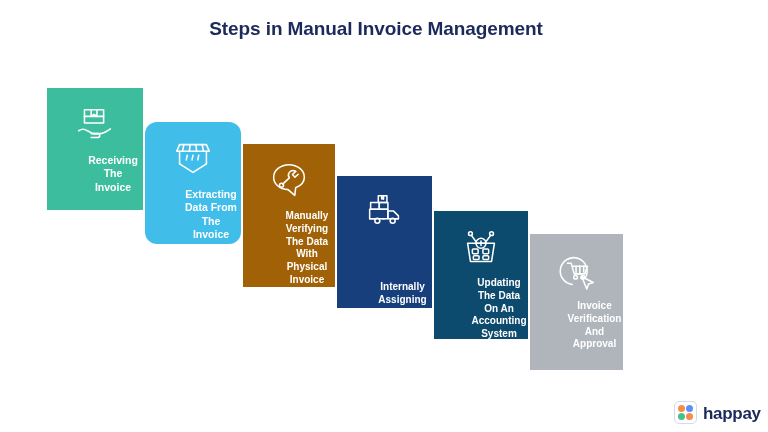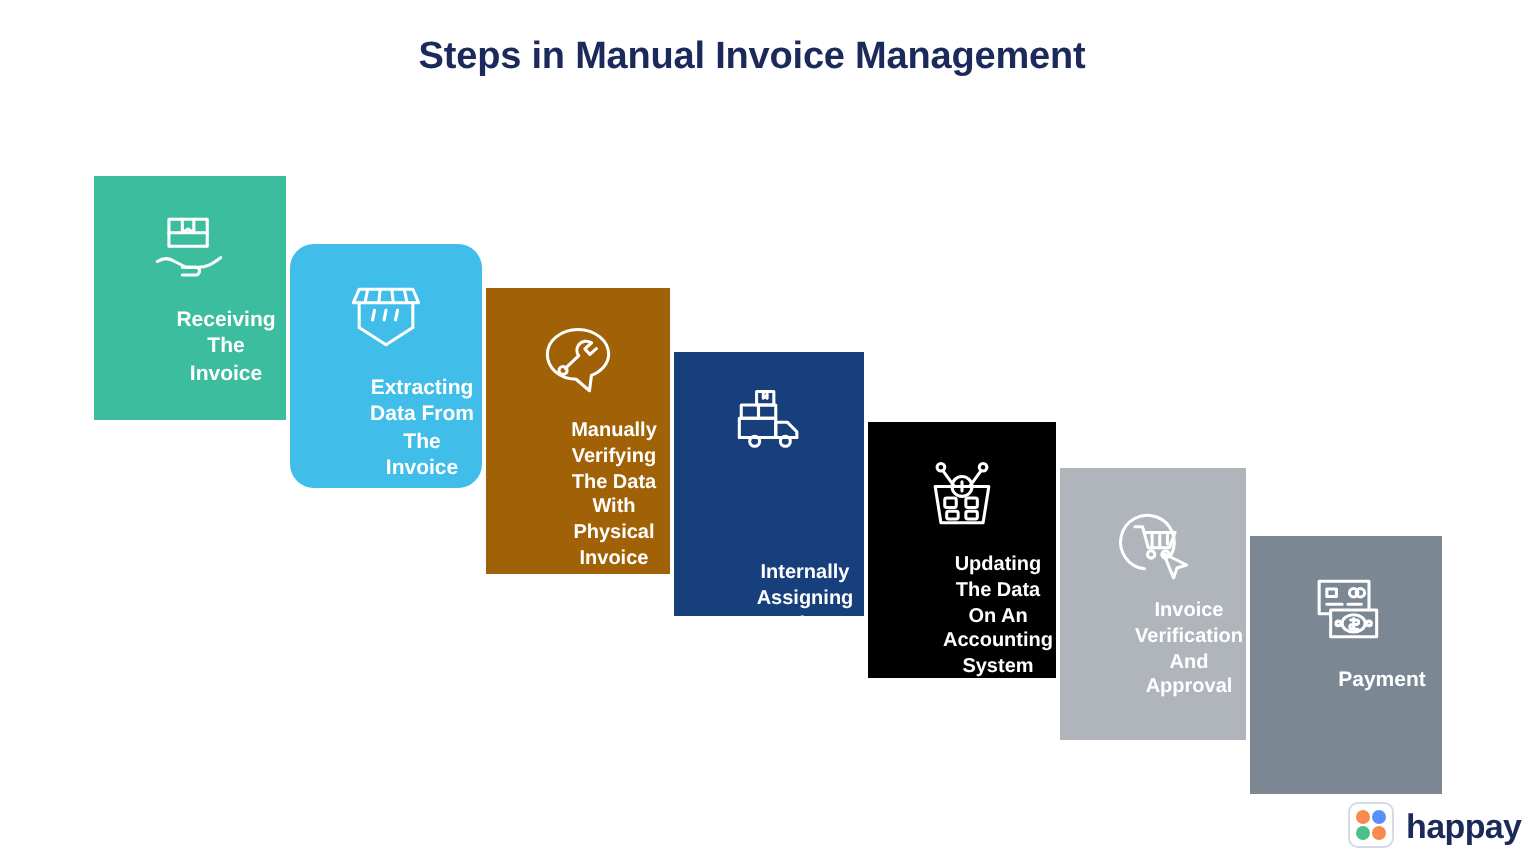--- a/index.html
+++ b/index.html
@@ -68,21 +68,21 @@
     padding: 0 4px;
     white-space: pre-line;
     margin-left: 36px;
   }
 
   
   #step-1 { left: 47px;  top: 88px;  width: 96px;  height: 122px; background: #3cbe9e; }
   #step-2 { left: 145px; top: 122px; width: 96px;  height: 122px; background: #41bdea; border-radius: 12px; }
   #step-3 { left: 243px; top: 144px; width: 92px;  height: 143px; background: #a16207; }
   #step-4 { left: 337px; top: 176px; width: 95px;  height: 132px; background: #173f7c; gap: 39px; }
-  #step-5 { left: 434px; top: 211px; width: 94px;  height: 128px; background: #000000; }
+  #step-5 { left: 434px; top: 211px; width: 94px;  height: 128px; background: #0c4a6e; }
   #step-6 { left: 530px; top: 234px; width: 93px;  height: 136px; background: #b0b5bc; }
   #step-7 { left: 625px; top: 268px; width: 96px;  height: 129px; background: #7b8793; }
 
   #step-3 .step-label,
   #step-4 .step-label,
   #step-5 .step-label,
   #step-6 .step-label { font-size: 10px; }
 
   #brand {
     position: absolute;
@@ -225,37 +225,20 @@
         <circle cx="30" cy="30.5" r="1.9"></circle>
         <path d="M29 30l12 6-5 1.6-1.8 5.2z" fill="none"></path>
       </svg>
     </span>
     <span class="step-label">Invoice
 Verification
 And
 Approval</span>
   </div>
 
-  <div class="step" id="step-7">
-    <span class="step-icon">
-      <svg viewBox="0 0 48 48" fill="none" stroke="#ffffff" stroke-width="1.6" stroke-linecap="round" stroke-linejoin="round">
-        <rect x="10" y="9" width="26" height="17"></rect>
-        <rect x="14" y="13" width="5" height="4"></rect>
-        <circle cx="28" cy="15" r="2.2"></circle>
-        <circle cx="31.5" cy="15" r="2.2"></circle>
-        <path d="M14 21h8M25 21h7"></path>
-        <rect x="16" y="24" width="24" height="14" fill="#7b8793"></rect>
-        <ellipse cx="28" cy="31" rx="6" ry="4.5"></ellipse>
-        <path d="M28 28.4v5.2M26.4 29.2h3a1.2 1.2 0 010 2.4h-2.2a1.2 1.2 0 000 2.4h3"></path>
-        <circle cx="20" cy="31" r="1.2"></circle>
-        <circle cx="36" cy="31" r="1.2"></circle>
-      </svg>
-    </span>
-    <span class="step-label">Payment</span>
-  </div>
 
 </div>
 
 <div id="brand">
   <span id="brand-mark">
     <span class="d-tl"></span>
     <span class="d-tr"></span>
     <span class="d-bl"></span>
     <span class="d-br"></span>
   </span>

